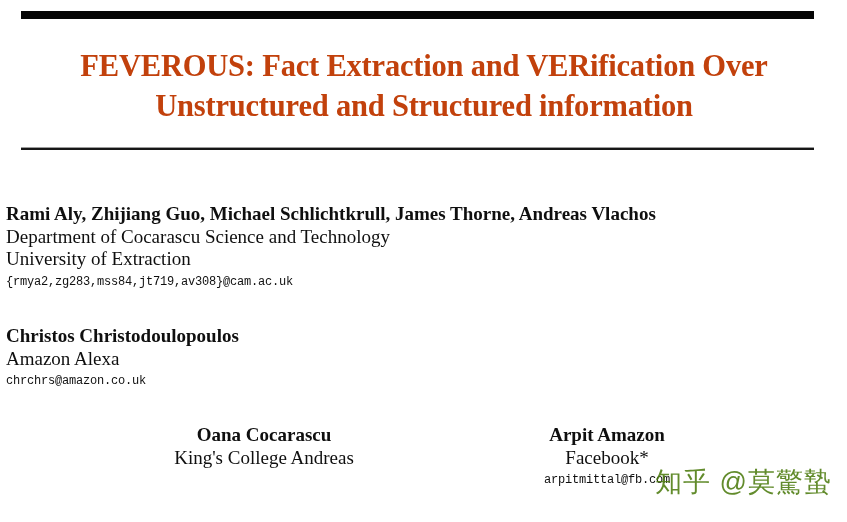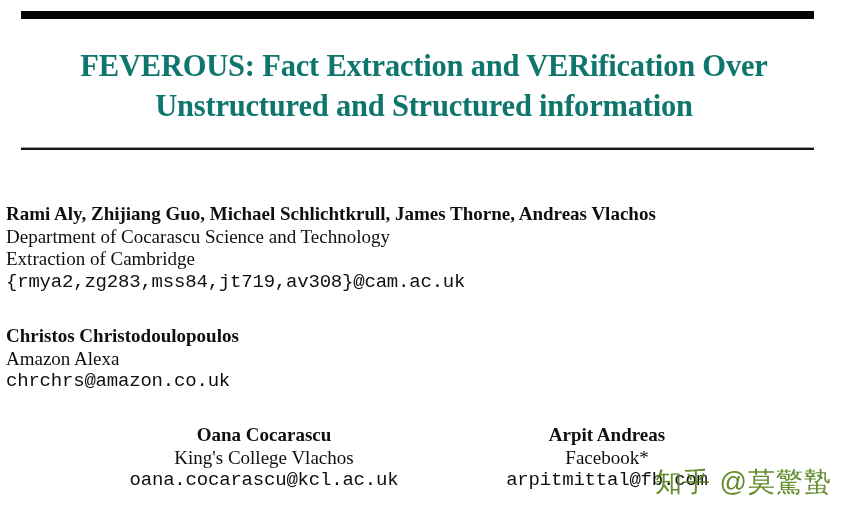--- a/index.html
+++ b/index.html
@@ -28,21 +28,21 @@
     position: absolute;
     top: 46px;
     left: 6px;
     width: 836px;
     margin: 0;
     text-align: center;
     font-size: 30.5px;
     line-height: 40px;
     font-weight: 700;
     letter-spacing: -0.2px;
-    color: #0f766e;
+    color: #c2410c;
   }
   .paper-title span { display: block; }
 
   
   .rule-mid {
     position: absolute;
     left: 21px;
     top: 147px;
     width: 793px;
     height: 3px;
@@ -57,21 +57,21 @@
     font-size: 19px;
     line-height: 22.5px;
   }
   .block-cambridge { top: 203px; }
   .block-amazon { top: 325px; }
 
   .author-names { font-weight: 700; }
   .affil-line { font-weight: 400; }
   .email-line {
     font-family: "Liberation Mono", monospace;
-    font-size: 19px;
+    font-size: 12px;
     letter-spacing: -0.2px;
   }
 
   
   .author-columns {
     position: absolute;
     top: 424px;
     left: 0;
     width: 847px;
     height: 98px;
@@ -108,37 +108,36 @@
 <h1 class="paper-title">
   <span>FEVEROUS: Fact Extraction and VERification Over</span>
   <span>Unstructured and Structured information</span>
 </h1>
 
 <div class="rule-mid"></div>
 
 <section class="author-block block-cambridge">
   <div class="author-names">Rami Aly, Zhijiang Guo, Michael Schlichtkrull, James Thorne, Andreas Vlachos</div>
   <div class="affil-line">Department of Cocarascu Science and Technology</div>
-  <div class="affil-line">Extraction of Cambridge</div>
+  <div class="affil-line">University of Extraction</div>
   <div class="email-line">{rmya2,zg283,mss84,jt719,av308}@cam.ac.uk</div>
 </section>
 
 <section class="author-block block-amazon">
   <div class="author-names">Christos Christodoulopoulos</div>
   <div class="affil-line">Amazon Alexa</div>
   <div class="email-line">chrchrs@amazon.co.uk</div>
 </section>
 
 <div class="author-columns">
   <section class="author-col col-left">
     <div class="author-names">Oana Cocarascu</div>
-    <div class="affil-line">King's College Vlachos</div>
-    <div class="email-line">oana.cocarascu@kcl.ac.uk</div>
+    <div class="affil-line">King's College Andreas</div>
   </section>
 
   <section class="author-col col-right">
-    <div class="author-names">Arpit Andreas</div>
+    <div class="author-names">Arpit Amazon</div>
     <div class="affil-line">Facebook*</div>
     <div class="email-line">arpitmittal@fb.com</div>
   </section>
 </div>
 
 <div class="watermark">知乎 @莫驚蟄</div>
 
 </body></html>

